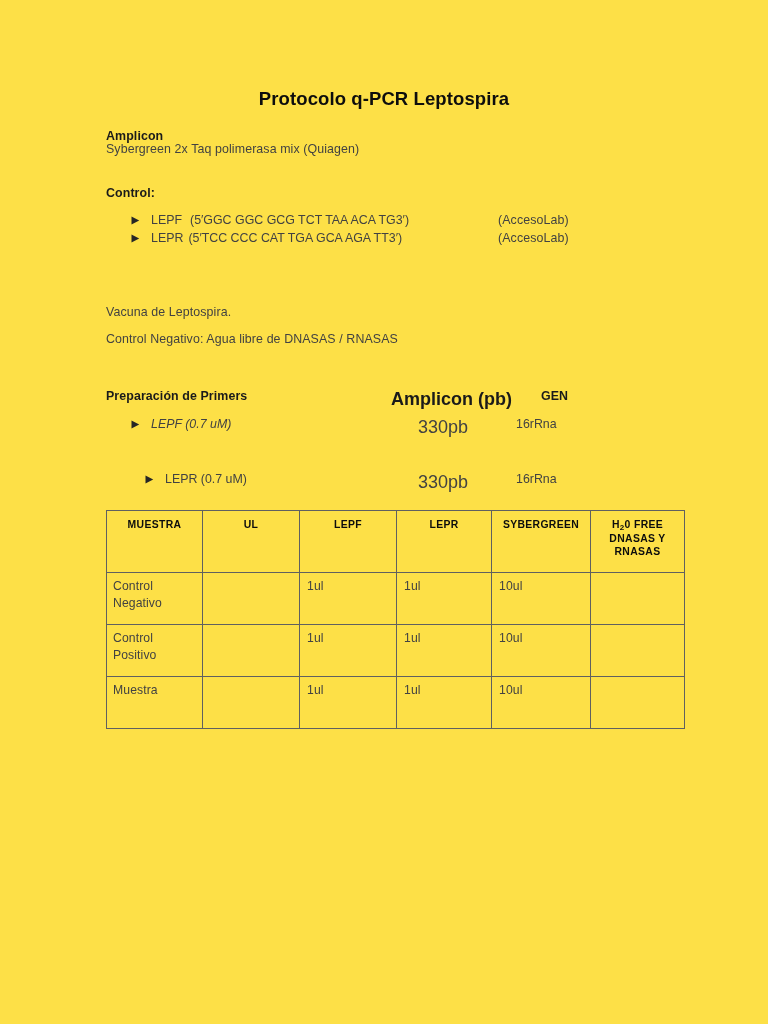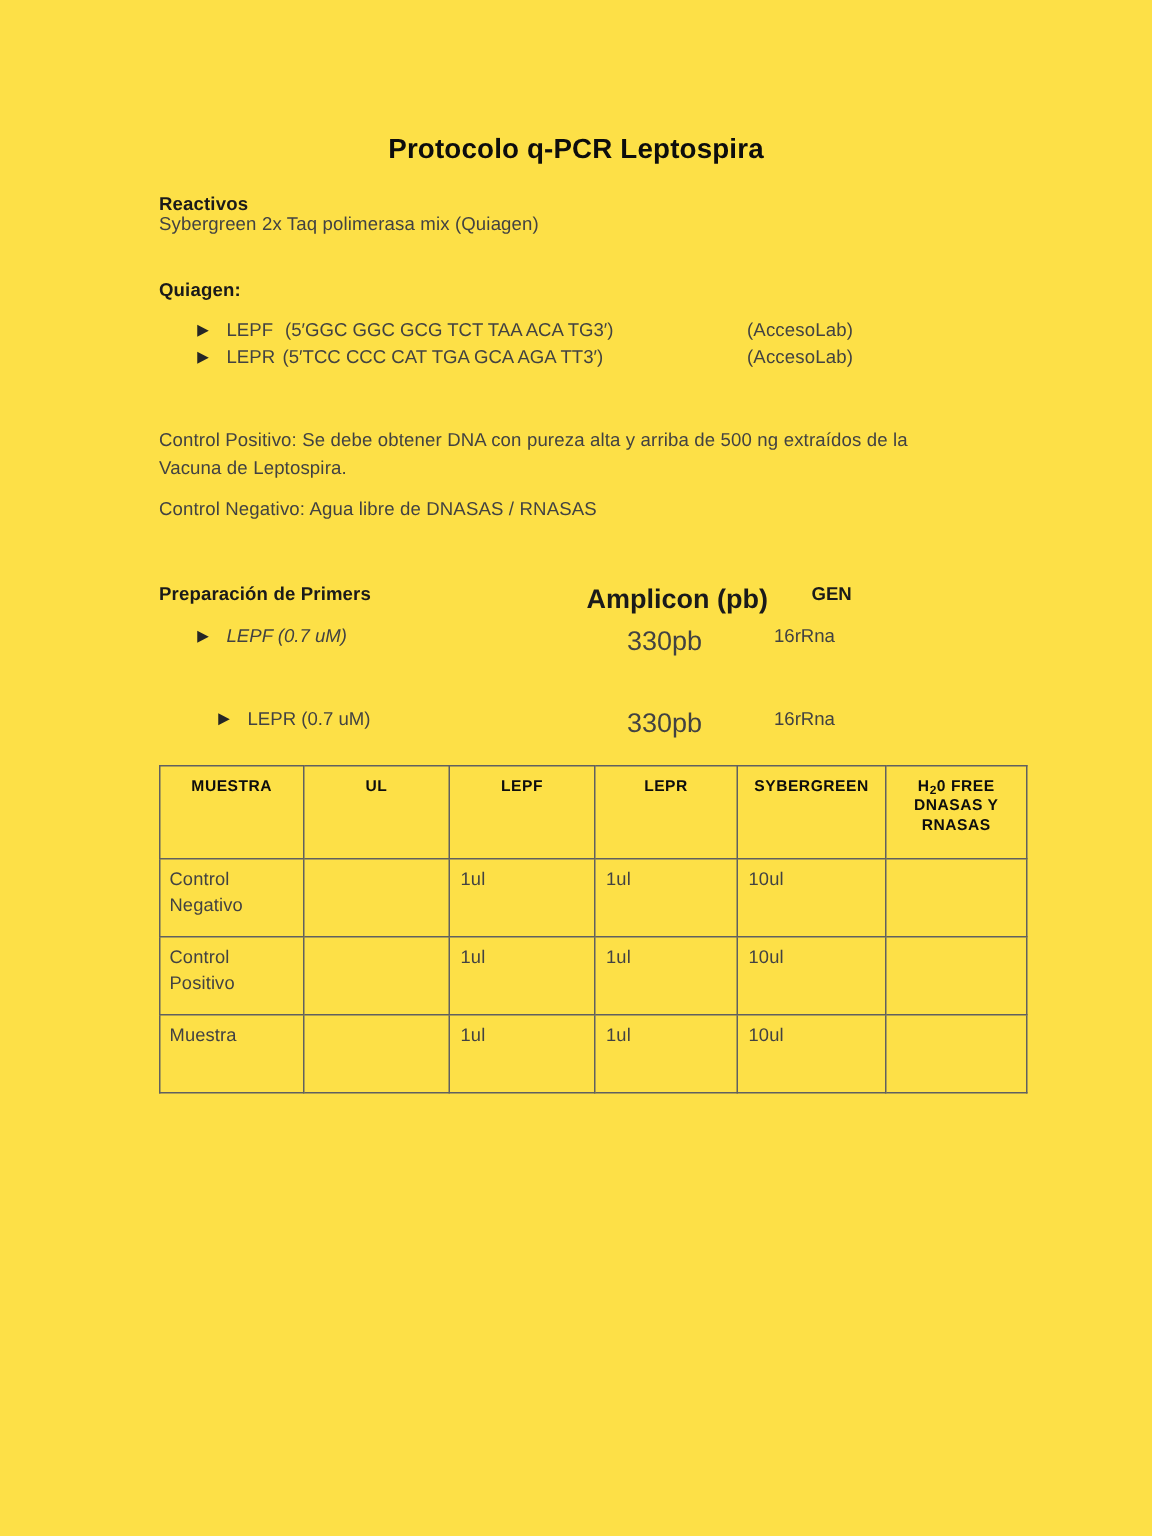--- a/index.html
+++ b/index.html
@@ -131,45 +131,44 @@
   .cellline { display: block; }
   sub { font-size: 8px; vertical-align: baseline; position: relative; top: 2px; }
 </style>
 </head>
 <body>
 
 <div class="page">
 
   <div class="doc-title">Protocolo q-PCR Leptospira</div>
 
-  <div class="h-bold" style="left:106px; top:129px;">Reactivos</div>
+  <div class="h-bold" style="left:106px; top:129px;">Amplicon</div>
 
   <div class="t-body" style="left:106px; top:142px;">Sybergreen 2x  Taq polimerasa mix    (Quiagen)</div>
 
-  <div class="h-bold" style="left:106px; top:186px;">Quiagen:</div>
+  <div class="h-bold" style="left:106px; top:186px;">Control:</div>
 
   <div class="bullet-row" style="left:131px; top:213px;">
     <span class="bullet-mark">
       <svg width="9" height="9" viewBox="0 0 9 9" aria-hidden="true">
         <path d="M0.5 0.5 L8.2 4.5 L0.5 8.5 Z" fill="#262626"></path>
       </svg>
     </span><span class="bullet-label">LEPF</span><span style="display:inline-block;width:8px;"></span><span class="bullet-label">(5′GGC GGC GCG TCT TAA ACA TG3′)</span>
   </div>
   <div class="t-body" style="left:498px; top:213px;">(AccesoLab)</div>
 
   <div class="bullet-row" style="left:131px; top:231px;">
     <span class="bullet-mark">
       <svg width="9" height="9" viewBox="0 0 9 9" aria-hidden="true">
         <path d="M0.5 0.5 L8.2 4.5 L0.5 8.5 Z" fill="#262626"></path>
       </svg>
     </span><span class="bullet-label">LEPR</span><span style="display:inline-block;width:5px;"></span><span class="bullet-label">(5′TCC CCC CAT TGA GCA AGA TT3′)</span>
   </div>
   <div class="t-body" style="left:498px; top:231px;">(AccesoLab)</div>
 
-  <div class="t-body" style="left:106px; top:286px;">Control Positivo: Se debe obtener DNA con pureza alta y arriba de 500 ng extraídos de la</div>
   <div class="t-body" style="left:106px; top:305px;">Vacuna de  Leptospira.</div>
 
   <div class="t-body" style="left:106px; top:332px;">Control Negativo: Agua libre de DNASAS / RNASAS</div>
 
   <div class="h-bold" style="left:106px; top:389px;">Preparación de Primers</div>
   <div class="col-amplicon hd" style="top:389px;">Amplicon (pb)</div>
   <div class="col-gen hd" style="top:389px;">GEN</div>
 
   <div class="bullet-row" style="left:131px; top:417px;font-style:italic;">
     <span class="bullet-mark">

